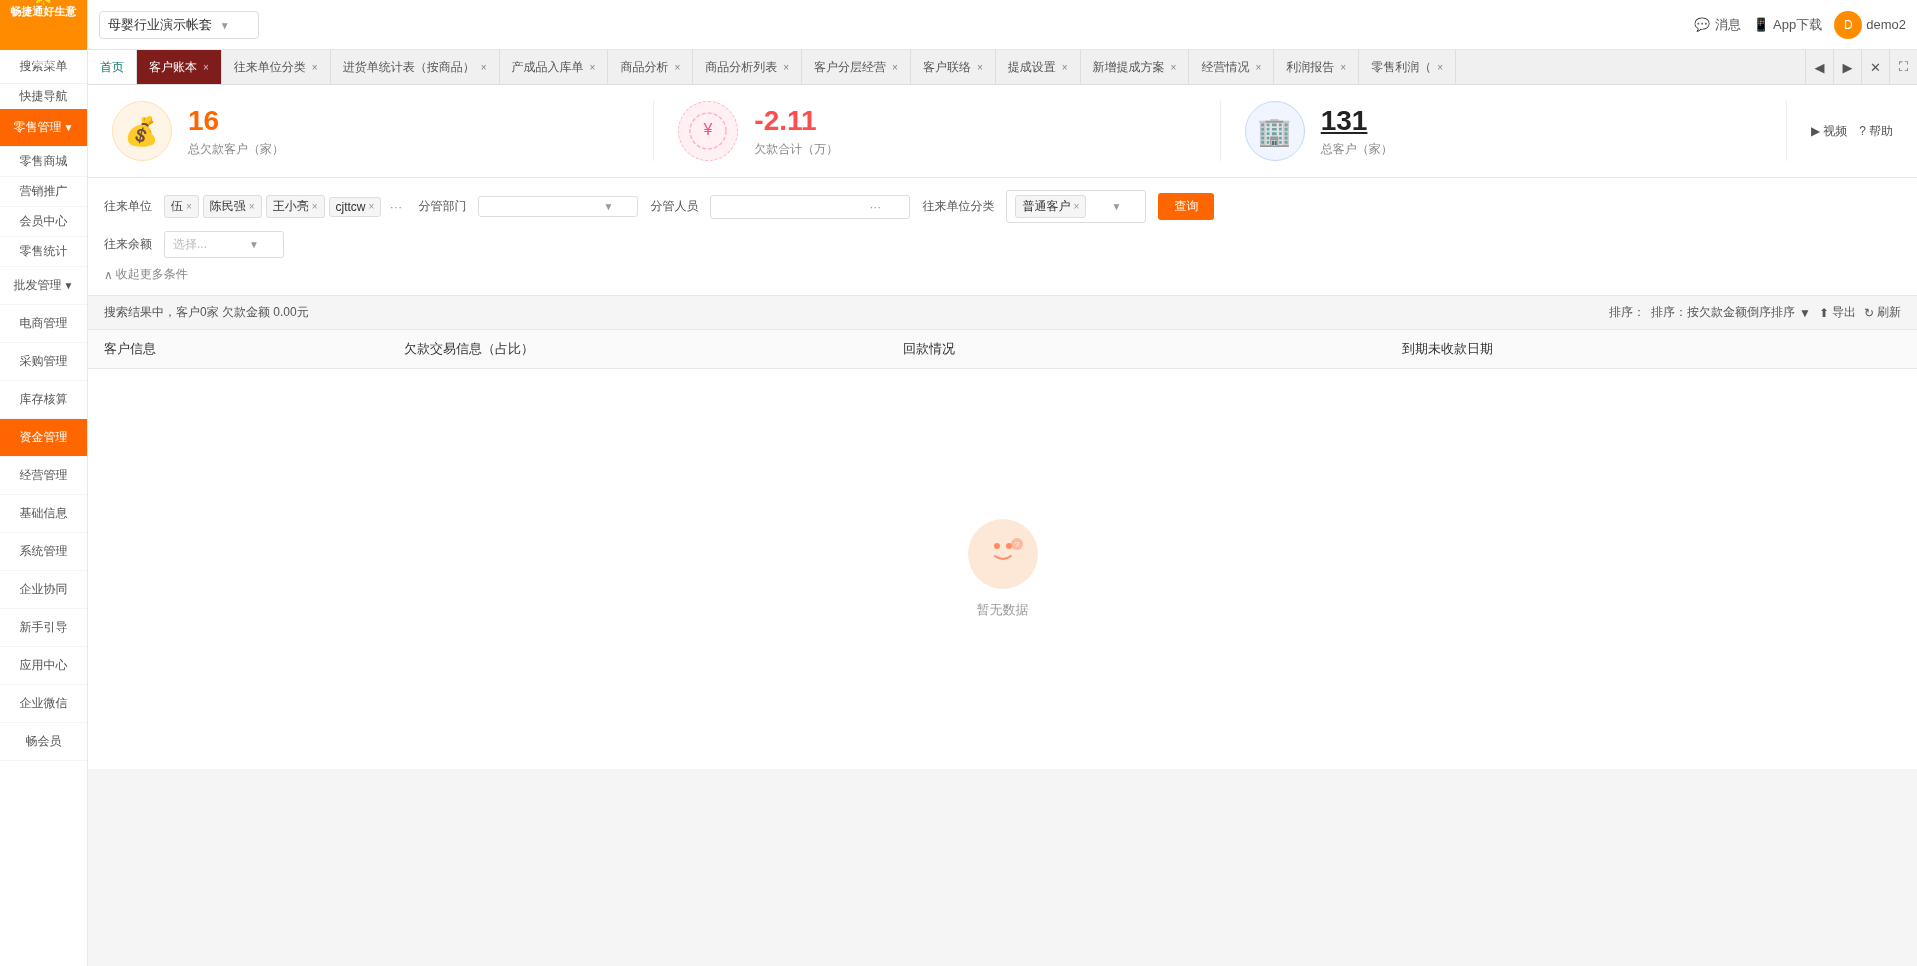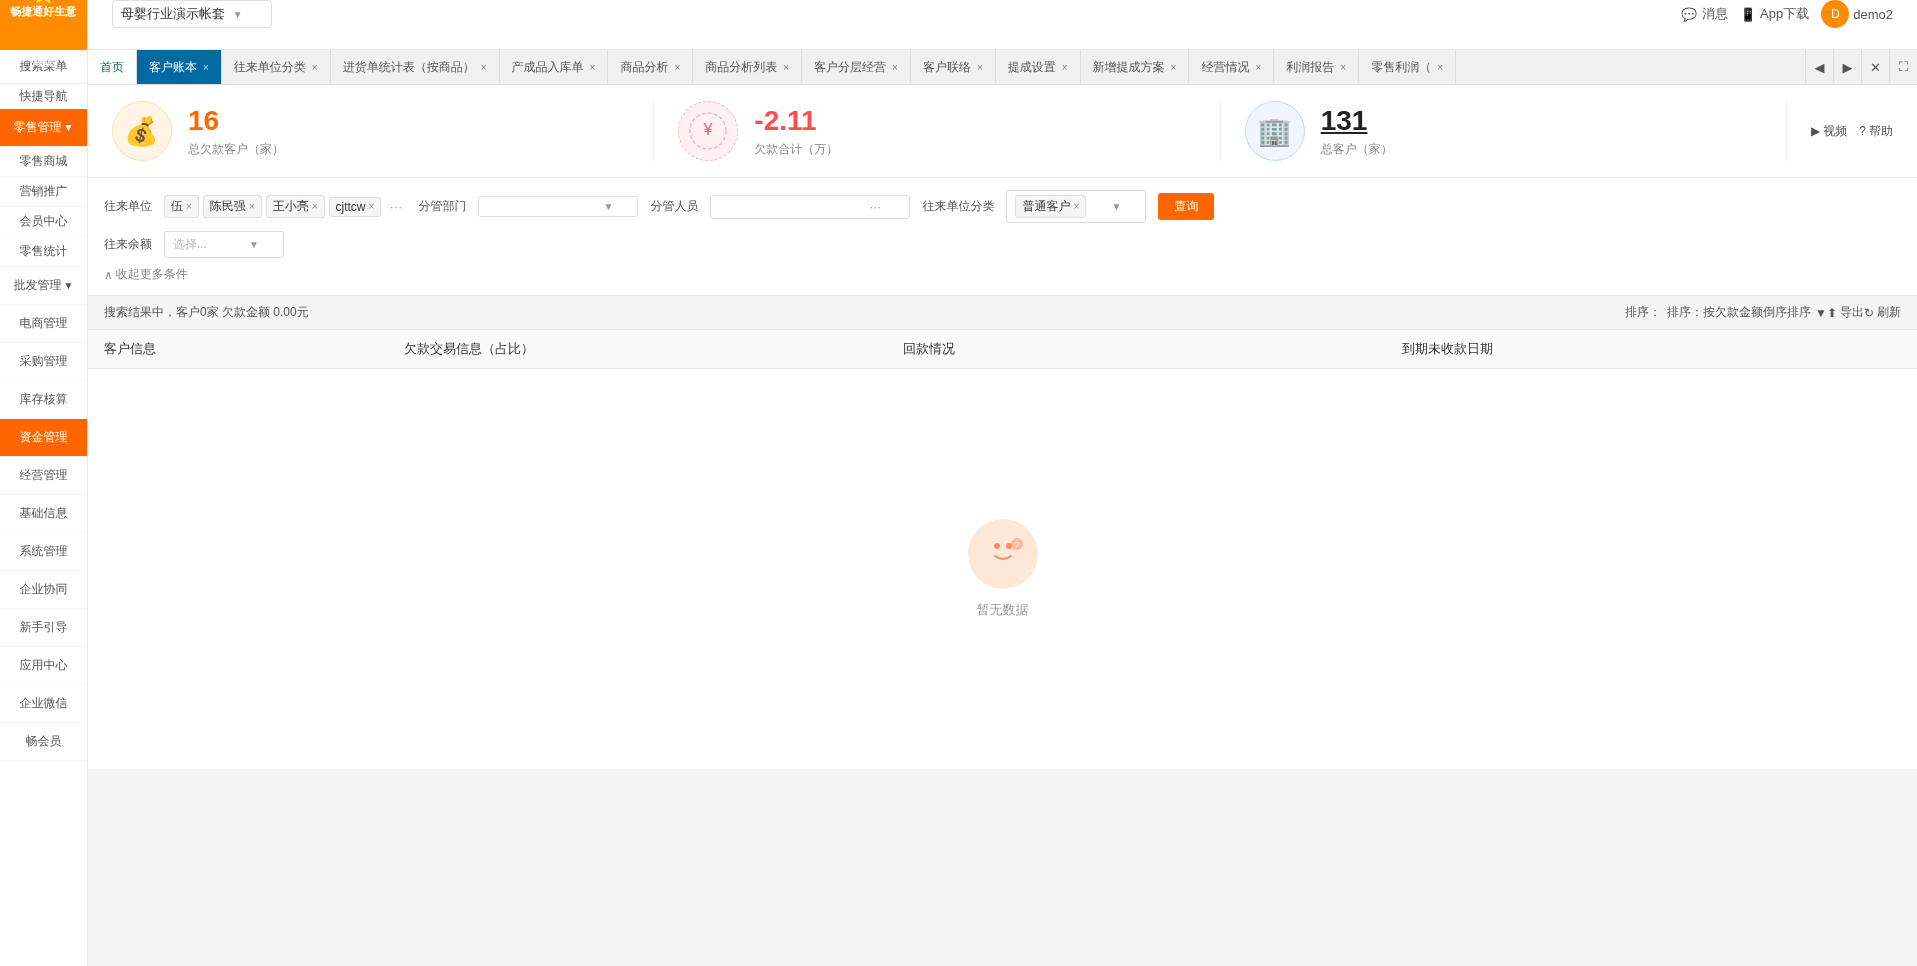--- a/index.html
+++ b/index.html
@@ -13,33 +13,33 @@
     .sidebar-nav { padding: 4px 0; text-align: center; font-size: 12px; color: #555; cursor: pointer; }
     .sidebar-item { padding: 10px 0; text-align: center; font-size: 12px; color: #555; cursor: pointer; border-bottom: 1px solid #f5f5f5; }
     .sidebar-item.active { background: #ff6600; color: #fff; }
     .sidebar-item.has-arrow { display: flex; align-items: center; justify-content: center; gap: 2px; }
     .sidebar-item .arrow { font-size: 10px; }
 
     
     .main { flex: 1; display: flex; flex-direction: column; overflow: hidden; }
 
     
-    .top-nav { background: #fff; height: 50px; display: flex; align-items: flex-start; border-bottom: 1px solid #e8e8e8; padding: 0 24px; gap: 0; }
+    .top-nav { background: #fff; height: 50px; display: flex; align-items: center; border-bottom: 1px solid #e8e8e8; padding: 0 11px; gap: 0; }
     .top-nav-right { margin-left: auto; display: flex; align-items: center; gap: 12px; font-size: 13px; color: #555; }
     .top-nav-right .msg { display: flex; align-items: center; gap: 4px; cursor: pointer; }
     .top-nav-right .app { display: flex; align-items: center; gap: 4px; cursor: pointer; }
     .top-nav-right .user { display: flex; align-items: center; gap: 4px; cursor: pointer; }
     .user-avatar { width: 28px; height: 28px; border-radius: 50%; background: #ff8c00; display: flex; align-items: center; justify-content: center; color: #fff; font-size: 12px; }
     .dropdown-selector { background: #fff; border: 1px solid #ddd; border-radius: 4px; padding: 4px 24px 4px 8px; font-size: 13px; cursor: pointer; position: relative; color: #333; }
 
     
     .tab-bar { background: #f0f0f0; display: flex; align-items: center; border-bottom: 1px solid #ddd; overflow: hidden; min-height: 34px; }
     .tab { display: flex; align-items: center; padding: 6px 12px; font-size: 12px; cursor: pointer; white-space: nowrap; border-right: 1px solid #ddd; color: #555; background: #f0f0f0; height: 34px; }
     .tab.home { background: #fff; color: #0f766e; }
-    .tab.active { background: #0369a1; color: #fff; }
+    .tab.active { background: #7f1d1d; color: #fff; }
     .tab .close-icon { margin-left: 6px; font-size: 10px; opacity: 0.7; }
     .tab-nav-btns { margin-left: auto; display: flex; align-items: center; }
     .tab-nav-btn { width: 28px; height: 34px; display: flex; align-items: center; justify-content: center; cursor: pointer; color: #555; border-left: 1px solid #ddd; background: #f0f0f0; }
 
     
     .content { flex: 1; overflow-y: auto; background: #f5f5f5; }
 
     
     .stats-bar { background: #fff; display: flex; align-items: center; padding: 16px 24px; border-bottom: 1px solid #e8e8e8; gap: 0; }
     .stat-item { flex: 1; display: flex; align-items: center; gap: 16px; border-right: 1px solid #eee; padding-right: 24px; margin-right: 24px; }
@@ -62,21 +62,21 @@
     .filter-tags { display: flex; align-items: center; gap: 4px; flex-wrap: wrap; }
     .filter-tag { background: #f5f5f5; border: 1px solid #ddd; border-radius: 3px; padding: 2px 6px; font-size: 12px; color: #333; display: flex; align-items: center; gap: 3px; }
     .filter-tag .tag-close { cursor: pointer; color: #999; font-size: 10px; }
     .filter-select { border: 1px solid #ddd; border-radius: 3px; padding: 4px 24px 4px 8px; font-size: 12px; color: #333; background: #fff; cursor: pointer; min-width: 120px; position: relative; display: flex; align-items: center; justify-content: space-between; }
     .btn-query { background: #ff6600; color: #fff; border: none; border-radius: 3px; padding: 5px 16px; font-size: 12px; cursor: pointer; }
     .collapse-btn { color: #888; font-size: 12px; cursor: pointer; display: flex; align-items: center; gap: 3px; }
 
     
     .results-bar { background: #f5f5f5; padding: 8px 16px; display: flex; align-items: center; justify-content: space-between; border-bottom: 1px solid #e8e8e8; }
     .results-info { font-size: 12px; color: #555; }
-    .results-actions { display: flex; align-items: center; font-size: 12px; color: #555; }
+    .results-actions { display: flex; align-items: center; gap: 8px; font-size: 12px; color: #555; }
     .results-actions span { cursor: pointer; display: flex; align-items: center; gap: 3px; }
     .sort-select { display: flex; align-items: center; gap: 4px; }
 
     
     .data-table { background: #fff; width: 100%; }
     .table-header { display: grid; grid-template-columns: 300px 1fr 1fr 1fr; background: #fafafa; border-bottom: 1px solid #e8e8e8; padding: 10px 16px; }
     .table-header .col { font-size: 13px; color: #333; font-weight: 500; }
     .table-body { min-height: 400px; display: flex; align-items: center; justify-content: center; flex-direction: column; padding: 40px; }
     .empty-state { display: flex; flex-direction: column; align-items: center; gap: 12px; }
     .empty-text { font-size: 13px; color: #999; }

